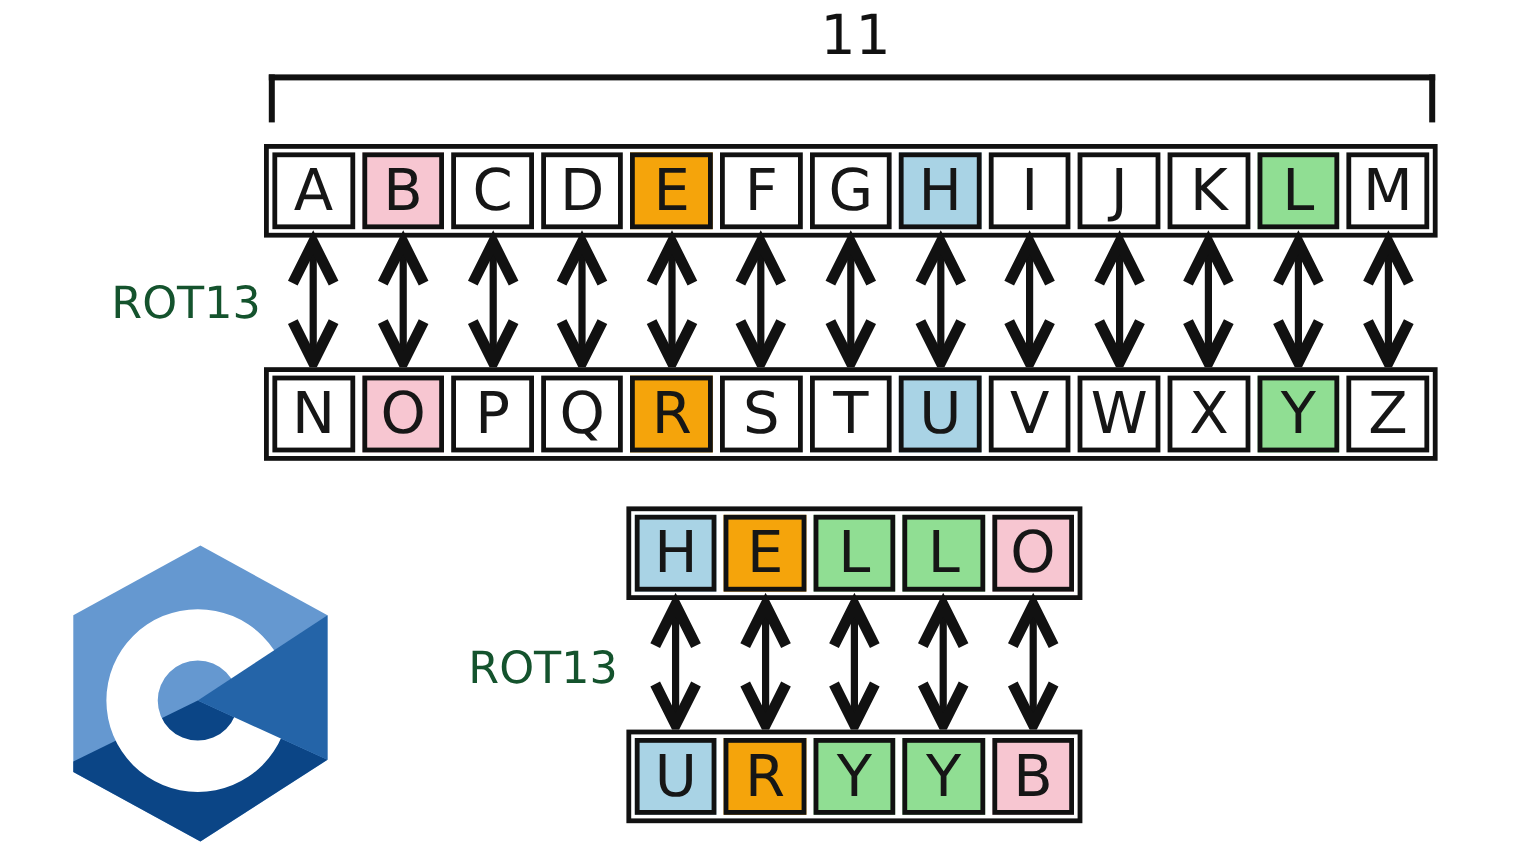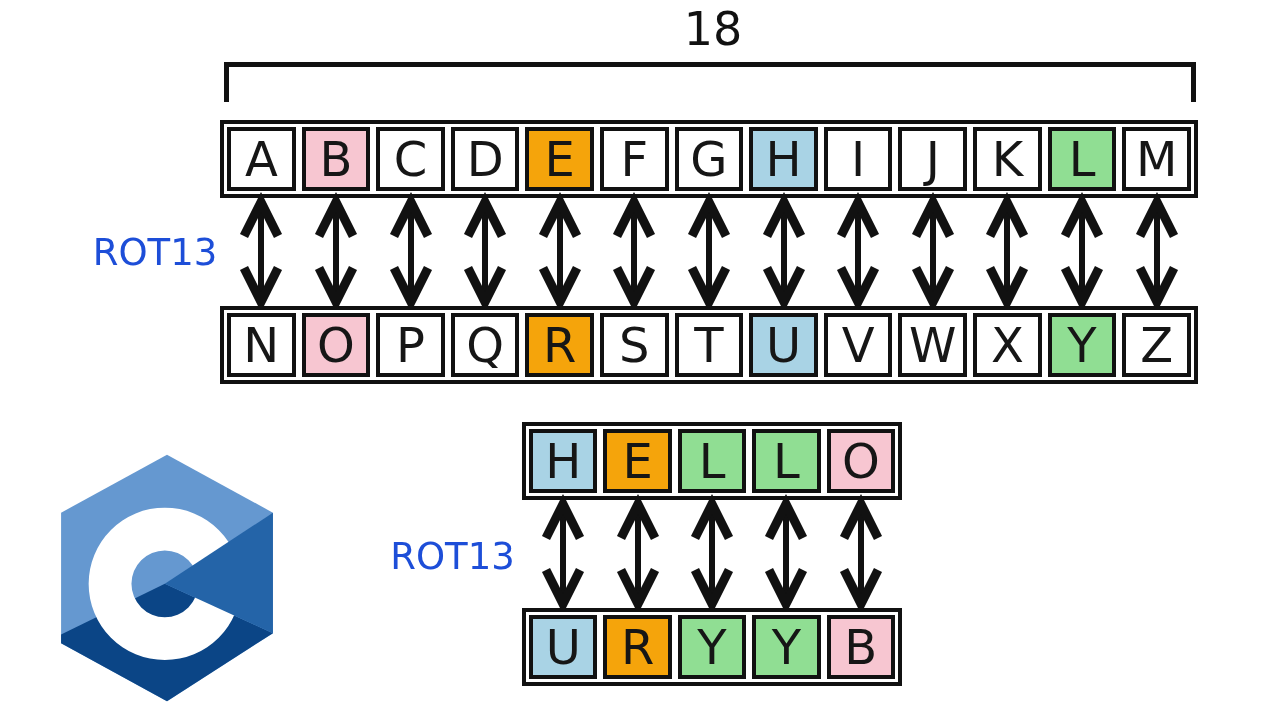--- a/index.html
+++ b/index.html
@@ -24,32 +24,32 @@
   .cell{flex:1 0 0;border:4px solid #111;box-sizing:border-box;
     display:flex;align-items:center;justify-content:center;}
   .cell span{font-size:48px;line-height:1;color:#161616;}
   
   .arrows{position:absolute;display:flex;gap:6px;padding:0 7px;box-sizing:border-box;height:108px;}
   .arrows1{left:220px;top:198px;width:978px;}
   .arrows2{left:522px;top:500px;width:380px;}
   .arrow-col{flex:1 0 0;display:flex;align-items:center;justify-content:center;}
   .arrow{width:46px;height:108px;overflow:visible;display:block;}
   
-  .rot-label{position:absolute;font-size:37px;line-height:1.1;color:#1d4ed8;text-align:center;}
+  .rot-label{position:absolute;font-size:37px;line-height:1.1;color:#14532d;text-align:center;}
   .rot1{left:80px;top:233px;width:150px;}
   .rot2{left:380px;top:537px;width:145px;}
   
   .clogo{position:absolute;left:56px;top:452px;width:222px;height:252px;}
 </style>
 </head>
 <body>
 
 <div class="canvas">
 
-  <div class="bracket-label">18</div>
+  <div class="bracket-label">11</div>
   <div class="bracket-line"></div>
   <div class="bracket-tick left"></div>
   <div class="bracket-tick right"></div>
 
   <div class="rot-label rot1">ROT13</div>
   <div class="strip strip-a-top">
       <div class="cell" style="background: rgb(255, 255, 255);">
         <span>A</span>
       </div>
       <div class="cell" style="background: rgb(247, 198, 209);">

